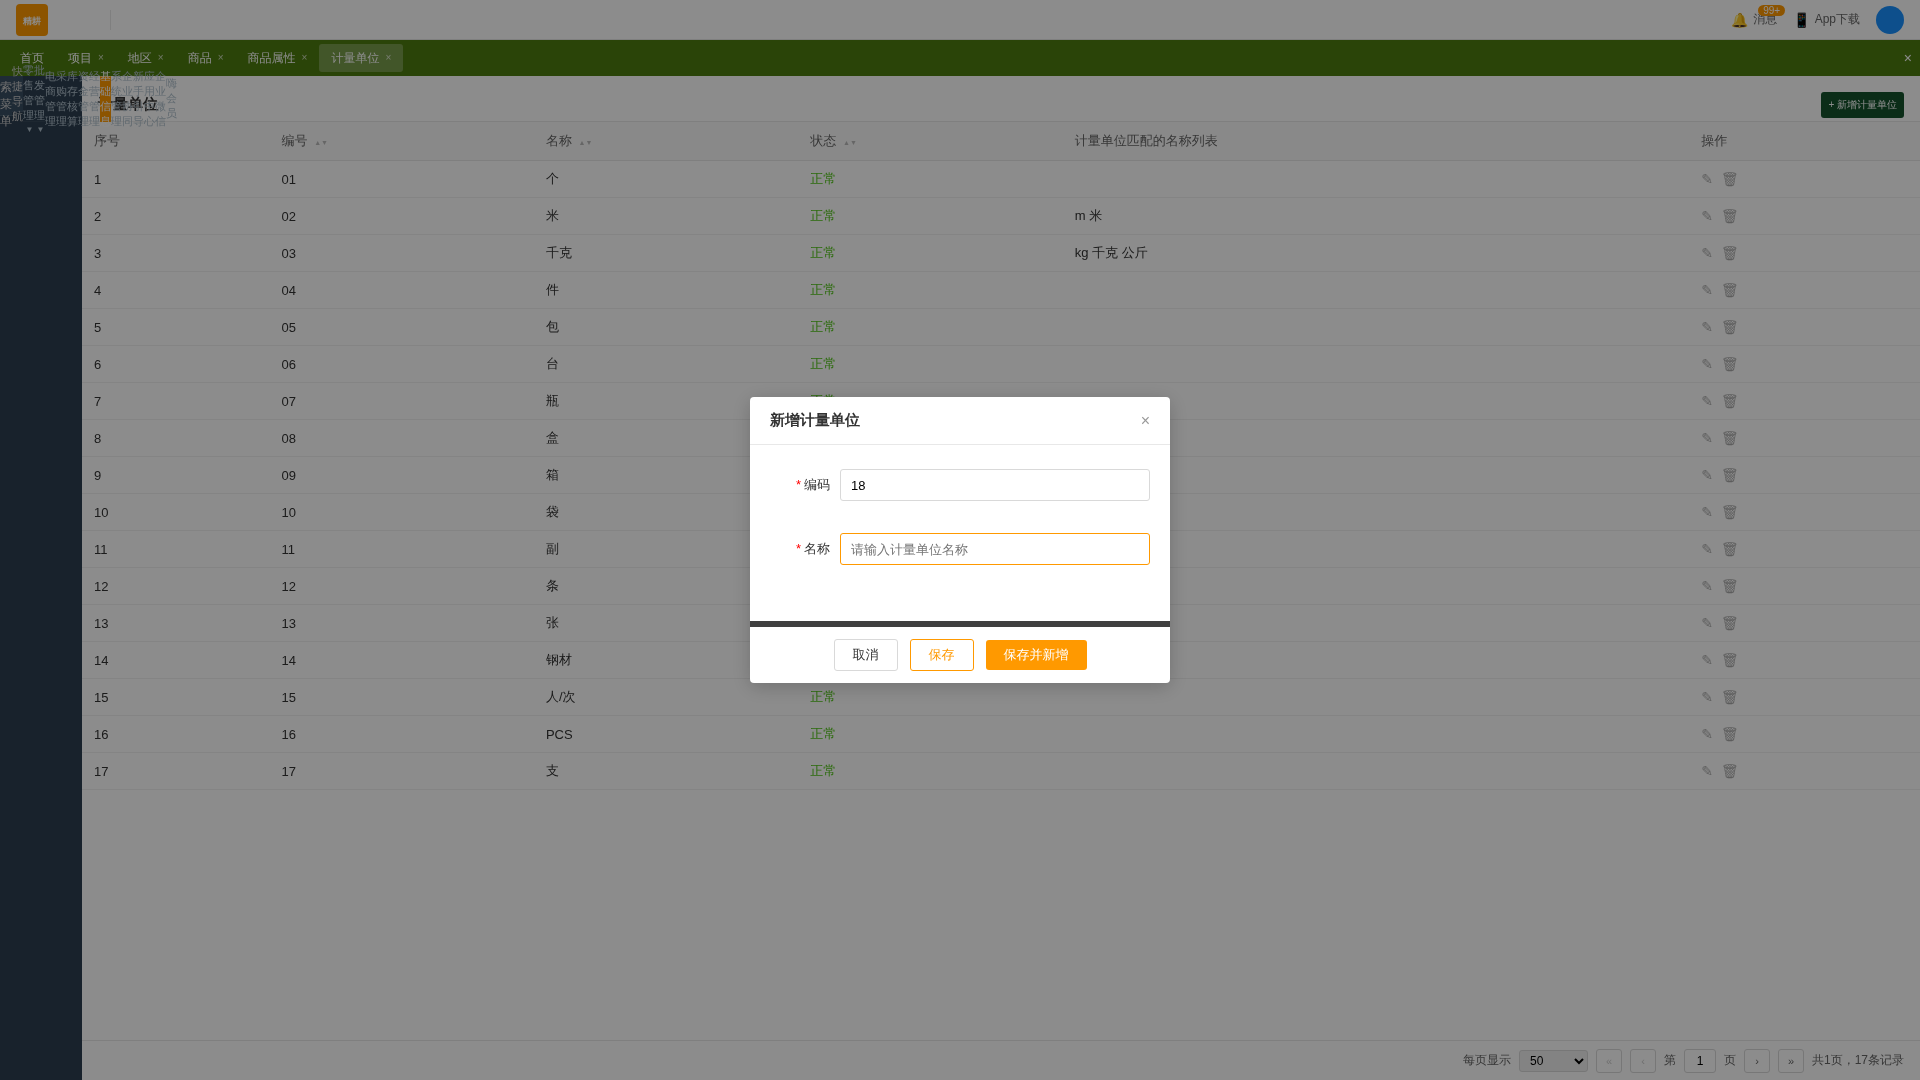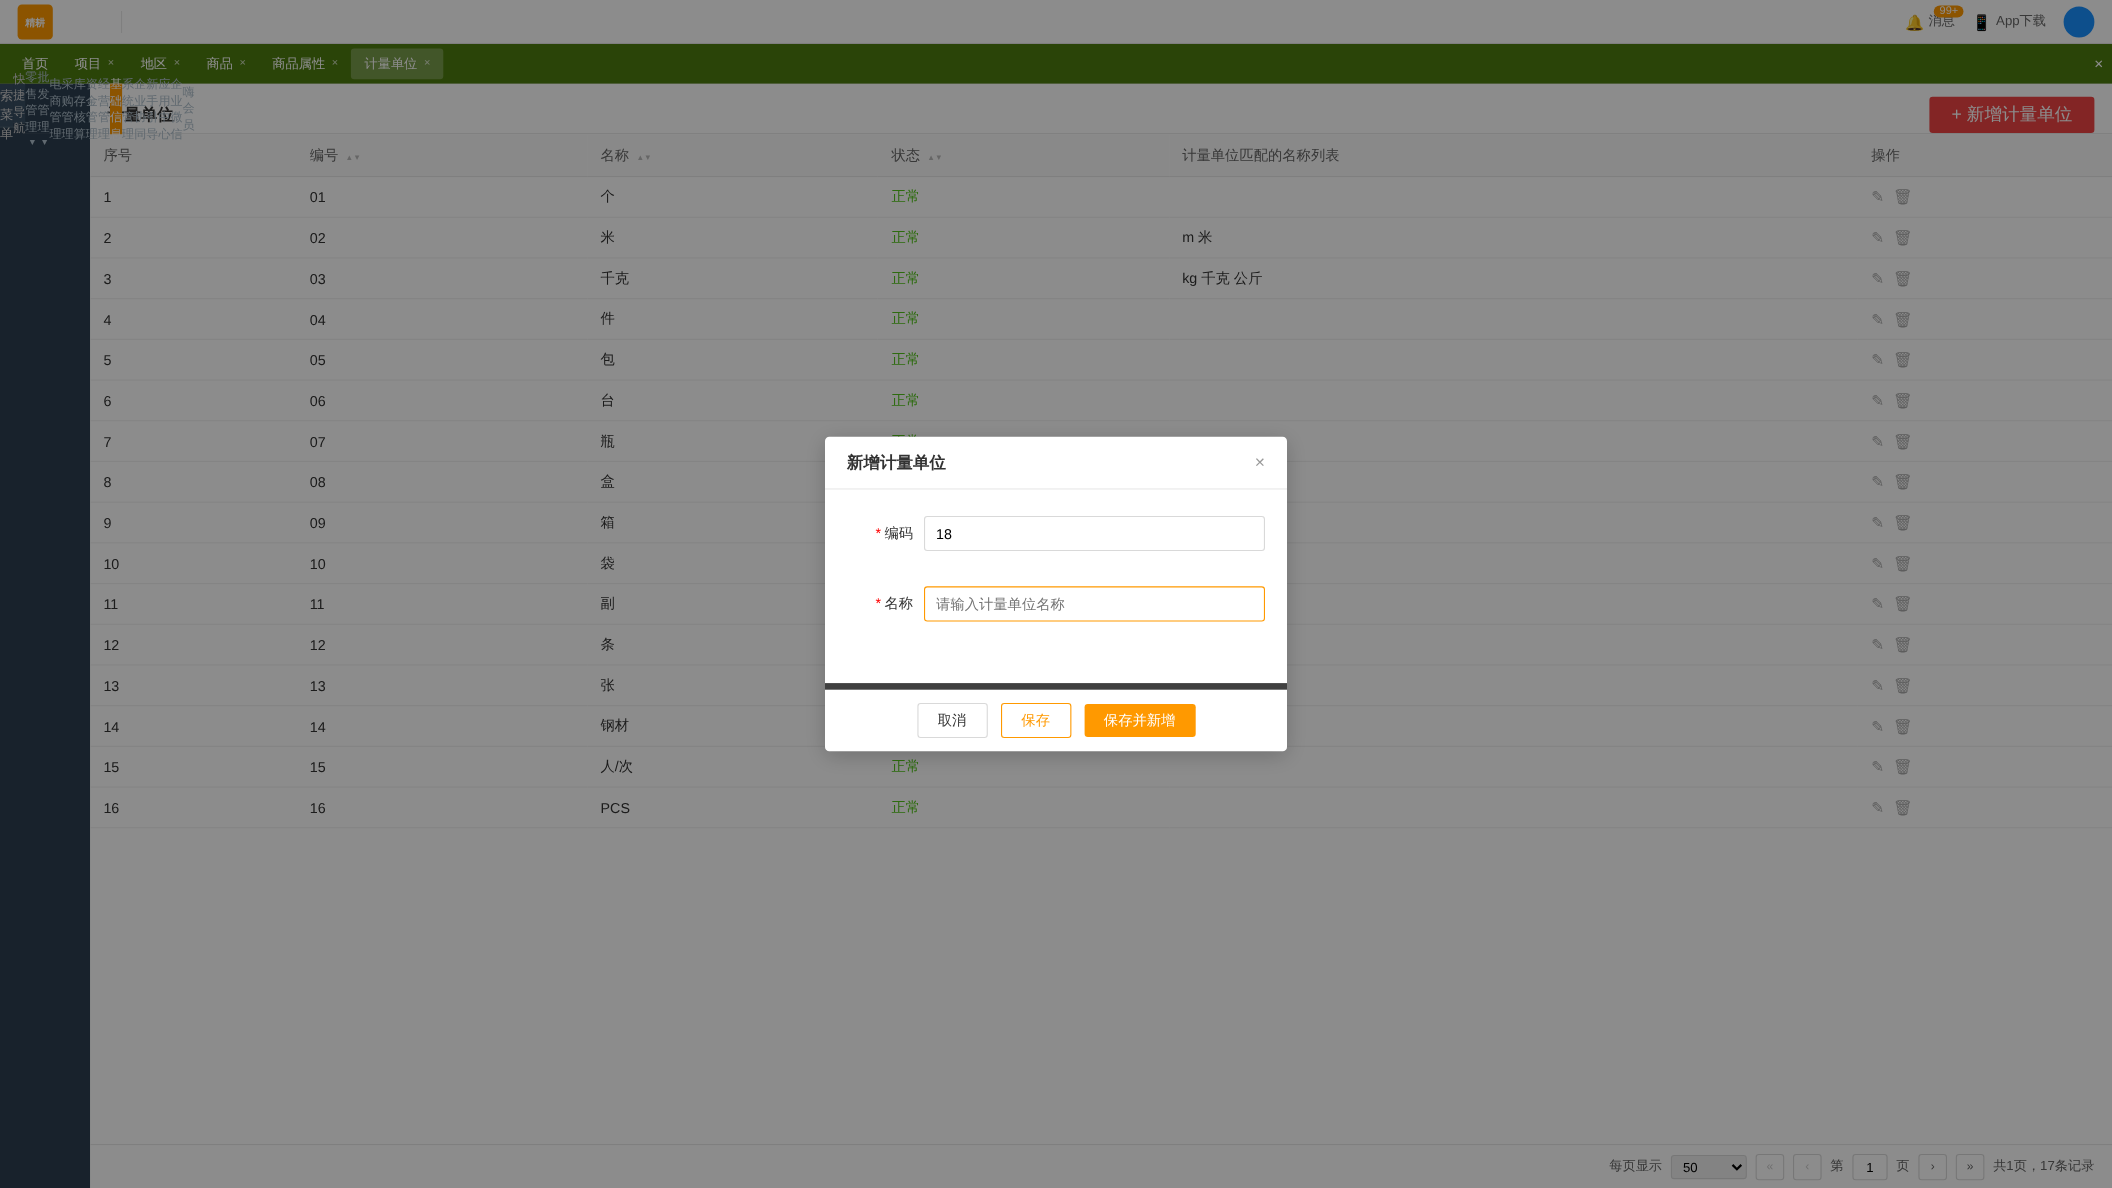--- a/index.html
+++ b/index.html
@@ -162,26 +162,26 @@
       align-items: center;
       justify-content: space-between;
       height: 46px;
     }
     .page-title {
       font-size: 15px;
       font-weight: 600;
       color: #333;
     }
     .btn-add {
-      background: #ef4444;
+      background: #14532d;
       color: white;
       border: none;
-      padding: 6px 20px;
-      border-radius: 3px;
-      font-size: 16px;
+      padding: 6px 7px;
+      border-radius: 3px;
+      font-size: 10px;
       cursor: pointer;
     }
 
     
     .table-wrapper {
       flex: 1;
       overflow-y: auto;
       padding: 0;
       background: white;
       margin: 0;
@@ -690,20 +690,33 @@
     <td>PCS</td>
     <td><span class="status-normal">正常</span></td>
     <td></td>
     <td>
       <div class="action-icons">
         <span class="action-icon" title="编辑">✎</span>
         <span class="action-icon" title="删除">🗑</span>
       </div>
     </td>
   </tr>
+            <tr>
+    <td>17</td>
+    <td>17</td>
+    <td>支</td>
+    <td><span class="status-normal">正常</span></td>
+    <td></td>
+    <td>
+      <div class="action-icons">
+        <span class="action-icon" title="编辑">✎</span>
+        <span class="action-icon" title="删除">🗑</span>
+      </div>
+    </td>
+  </tr>
           </tbody>
       </table>
     </div>
 
     <div class="pagination-bar">
       <span>每页显示</span>
       <select class="pagination-select">
         <option>20</option>
         <option selected="">50</option>
         <option>100</option>

